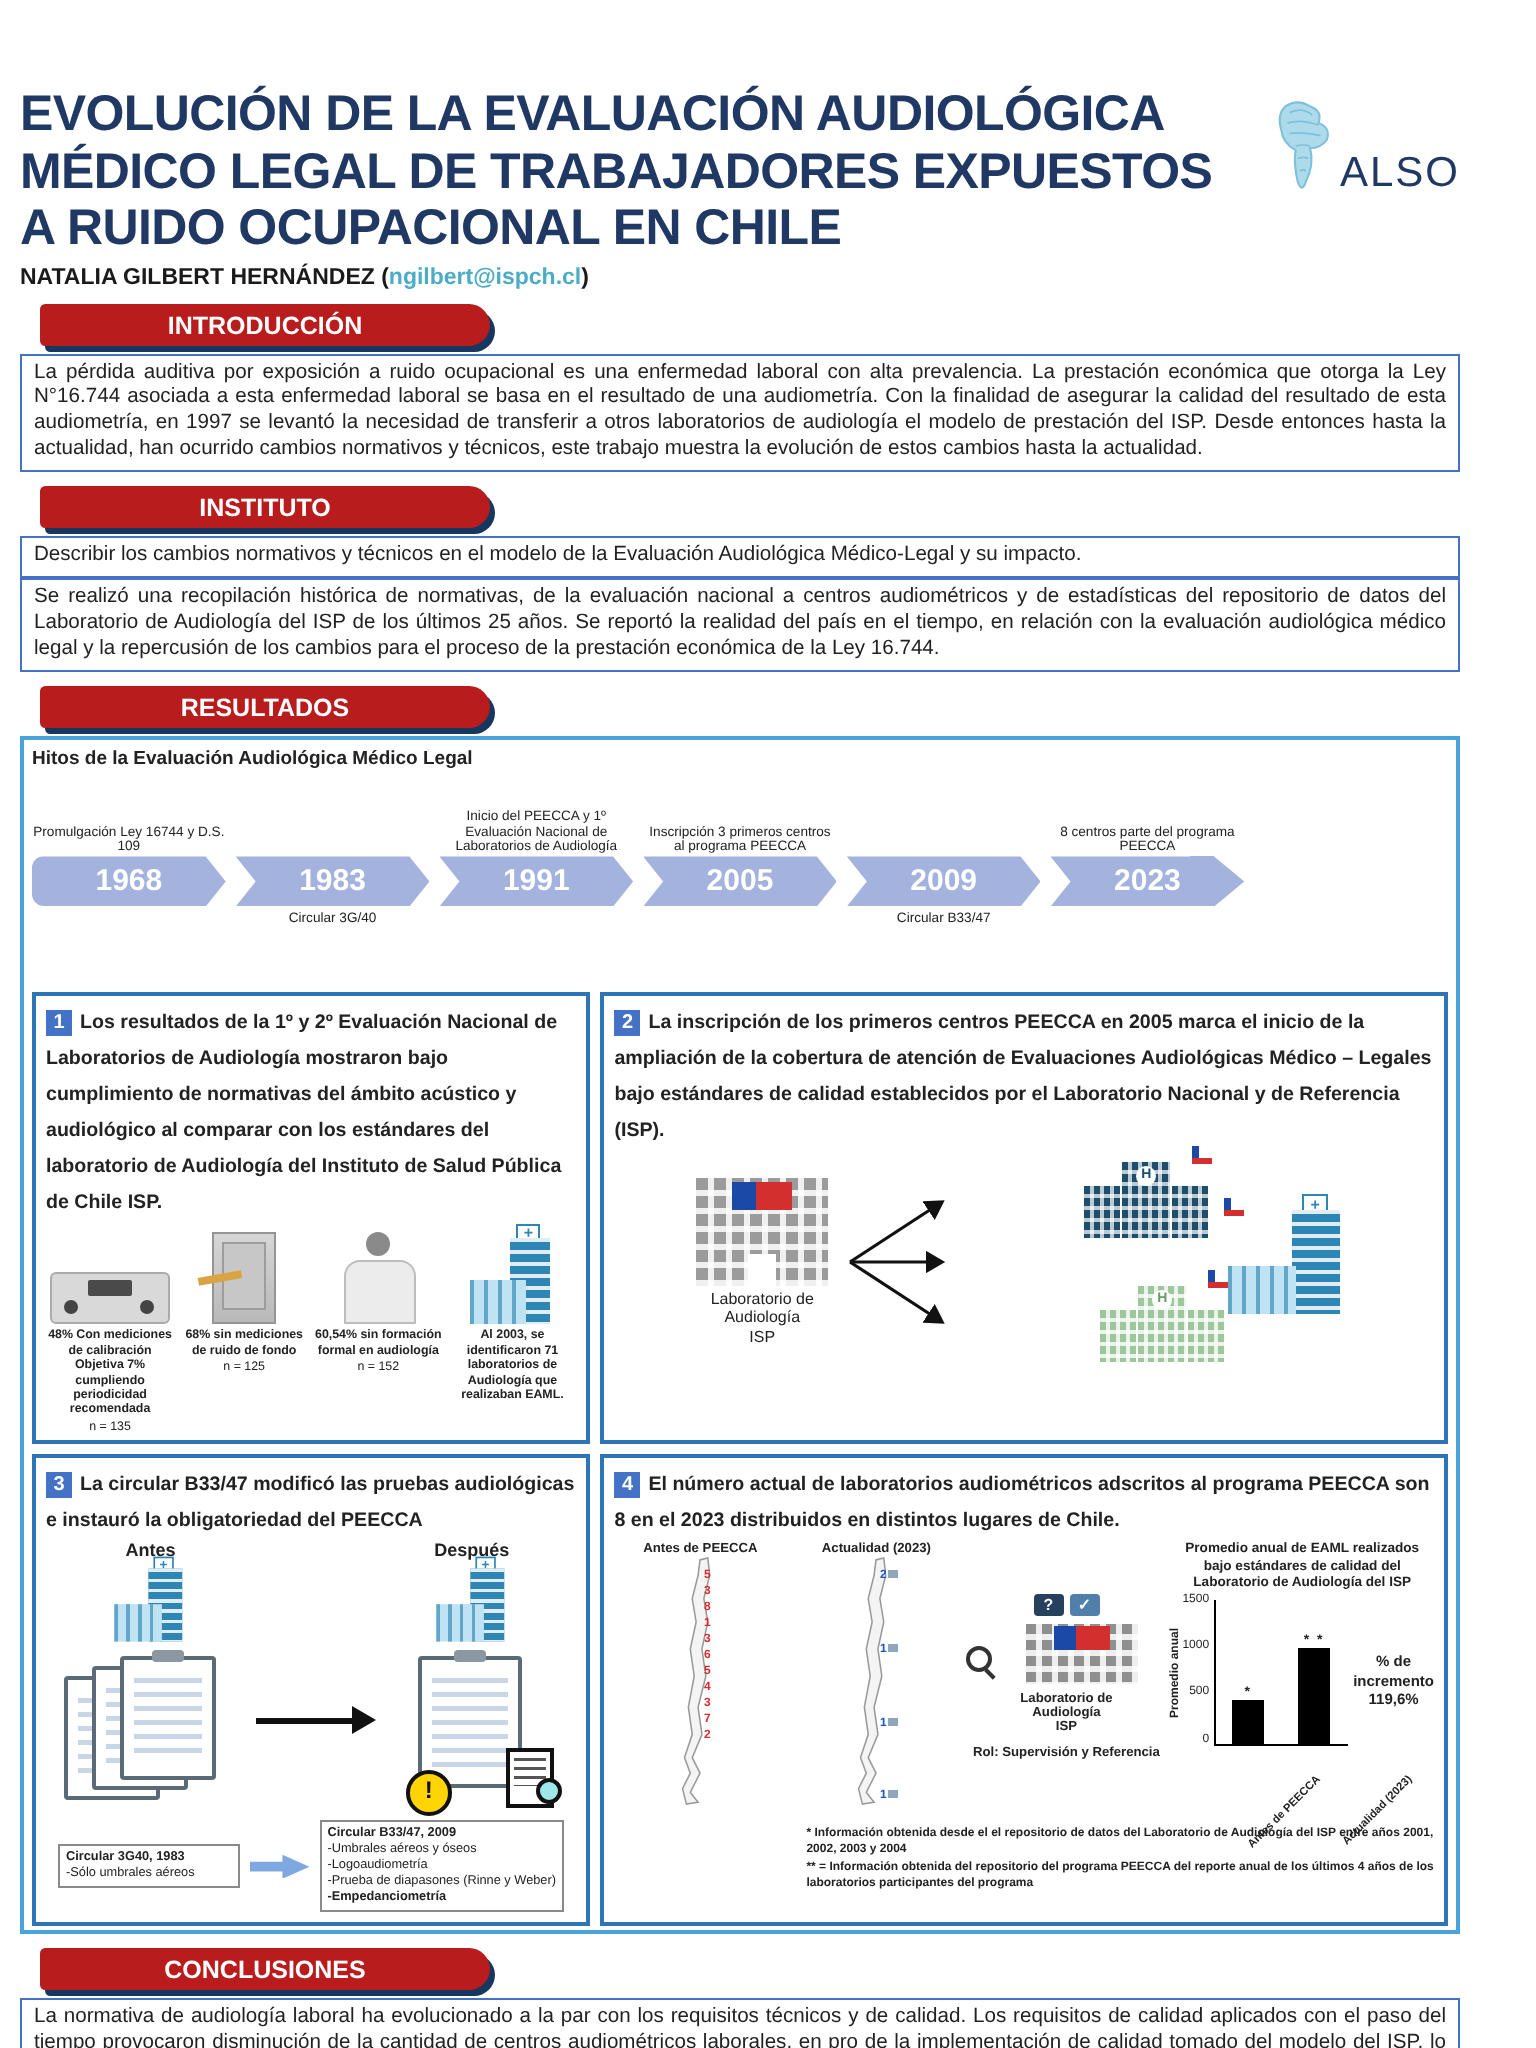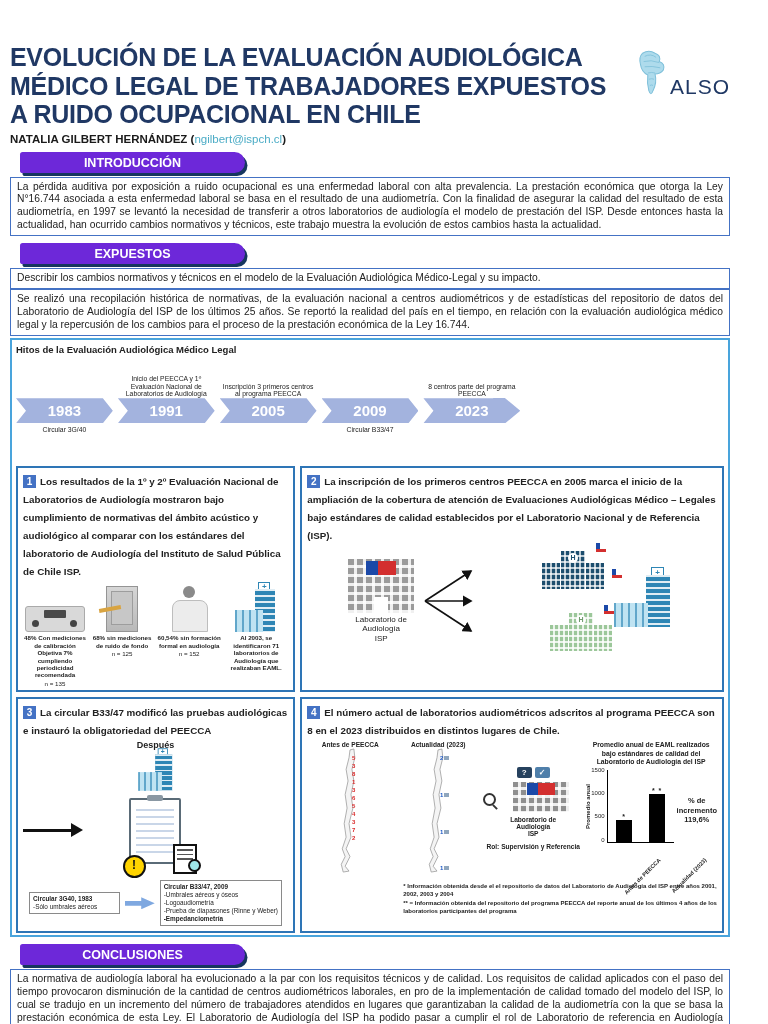--- a/index.html
+++ b/index.html
@@ -4,35 +4,35 @@
 <style>
   html,body{margin:0;padding:0;background:#fff;}
   body{width:768px;height:1024px;overflow:hidden;font-family:"Liberation Sans",sans-serif;color:#222;}
   .poster{box-sizing:border-box;width:744px;height:1024px;padding:6px 14px 4px 10px;margin-top:37px;}
 
   
   .header{display:flex;justify-content:space-between;align-items:flex-start;}
   .htext{max-width:615px;}
   h1{margin:0;font-size:25px;font-weight:bold;color:#203864;line-height:1.14;letter-spacing:-0.3px;}
   .author-line{margin-top:4px;font-size:11.5px;font-weight:bold;color:#1a1a1a;}
-  .email{color:#4bacc6;text-decoration:none;font-weight:normal;}
+  .email{color:#4bacc6;text-decoration:none;font-weight:bold;}
   .affil{font-size:11.5px;font-weight:bold;margin-top:1px;}
   .logos{width:132px;display:flex;flex-direction:column;align-items:flex-end;}
   .sochmet{border:1px solid #8a8a8a;background:#fff;padding:3px 5px 2px;width:66px;text-align:left;color:#1f3864;}
   .sochmet .row{display:flex;align-items:flex-start;gap:2px;font-weight:bold;font-size:16px;line-height:0.95;font-family:"Liberation Serif",serif;}
   .sq{width:6px;height:6px;display:inline-block;margin-top:2px;}
   .sq-blue{background:#2e4d8e;}
   .sq-red{background:#c0392b;margin-top:9px;margin-left:-6px;}
   .soch-cap{font-size:4px;color:#7a6f5f;line-height:1.1;margin-top:2px;}
   .also{display:flex;align-items:flex-end;margin-top:4px;text-align:center;}
   .also-map{width:42px;height:52px;}
   .also-label{font-size:21px;color:#1f3864;letter-spacing:1px;margin-left:-4px;}
 
   
-  .bar{background:#6d28d9;color:#fff;font-weight:bold;font-size:12.5px;width:225px;text-align:center;
+  .bar{background:#b91c1c;color:#fff;font-weight:bold;font-size:12.5px;width:225px;text-align:center;
        padding:4px 0 3px;border-radius:3px 12px 12px 3px;box-shadow:2.5px 3px 0 0 #16375f;
        margin:7px 0 4px 10px;}
   .tbox{border:1.6px solid #4472c4;padding:3px 6px;font-size:10.3px;text-align:justify;line-height:1.26;background:#fff;}
 
   
   .results-wrap{border:2px solid #49a4dc;margin-top:2px;padding:4px 4px 2px;background:#fff;}
   .tl-title{font-size:9.5px;font-weight:bold;}
   .tl-grid{display:grid;grid-template-columns:repeat(7,1fr);column-gap:5px;margin-top:1px;}
   .tl-col{text-align:center;position:relative;}
   .tl-above{height:42px;font-size:6.8px;line-height:1.15;display:flex;align-items:flex-end;justify-content:center;}
@@ -178,31 +178,39 @@
           <path d="M12 9 Q18 6 23 10 M11 14 Q18 12 26 15 M12 19 Q19 18 27 20 M15 25 Q19 24 22 25 M16 31 Q19 30 21 31 M17 37 Q19 36 20 37" stroke="#7fc0da" stroke-width="0.8" fill="none"></path>
         </svg>
         <span class="also-label">ALSO</span>
       </div>
     </div>
   </div>
 
   <div class="bar"><span>INTRODUCCIÓN</span></div>
   <div class="tbox">La pérdida auditiva por exposición a ruido ocupacional es una enfermedad laboral con alta prevalencia. La prestación económica que otorga la Ley N°16.744 asociada a esta enfermedad laboral se basa en el resultado de una audiometría. Con la finalidad de asegurar la calidad del resultado de esta audiometría, en 1997 se levantó la necesidad de transferir a otros laboratorios de audiología el modelo de prestación del ISP. Desde entonces hasta la actualidad, han ocurrido cambios normativos y técnicos, este trabajo muestra la evolución de estos cambios hasta la actualidad.</div>
 
-  <div class="bar"><span>EXPUESTOS</span></div>
+  <div class="bar"><span>INSTITUTO</span></div>
   <div class="tbox">Describir los cambios normativos y técnicos  en el modelo de la Evaluación Audiológica Médico-Legal y su impacto.</div>
 
   <div class="tbox">Se realizó una recopilación histórica de normativas, de la evaluación nacional a centros audiométricos y de estadísticas del repositorio de datos del Laboratorio de Audiología del ISP de los últimos 25 años. Se reportó la realidad del país en el tiempo, en relación con la evaluación audiológica médico legal y la repercusión de los cambios para el proceso de la prestación económica de la Ley 16.744.</div>
 
+  <div class="bar"><span>RESULTADOS</span></div>
 
   <div class="results-wrap">
 
     <div>
       <div class="tl-title">Hitos de la Evaluación Audiológica Médico Legal</div>
       <div class="tl-grid">
+        <div class="tl-col">
+          <div class="tl-above">Promulgación Ley 16744 y D.S. 109</div>
+          <div class="chev first">
+              <span>1968</span>
+            </div>
+          <div class="tl-below"></div>
+        </div>
         <div class="tl-col">
           <div class="tl-above"></div>
           <div class="chev">
               <span>1983</span>
             </div>
           <div class="tl-below">Circular 3G/40</div>
         </div>
         <div class="tl-col">
           <div class="tl-above">Inicio del PEECCA y 1º Evaluación Nacional de Laboratorios de Audiología</div>
           <div class="chev">
@@ -315,20 +323,35 @@
                 <span class="front"></span>
                 <span class="fl"></span>
               </div>
           </div>
         </div>
       </div>
 
       <div class="nbox">
         <div><span class="nbadge">3</span><span class="ntext">La circular B33/47 modificó las pruebas audiológicas e instauró la obligatoriedad del PEECCA</span></div>
         <div class="b3g">
+          <div class="b3cell">
+            <div class="b3h">Antes</div>
+            <div class="bldg-sm">
+                <div class="hospital">
+                  <span class="cross">+</span>
+                  <span class="tower"></span>
+                  <span class="front"></span>
+                </div>
+              </div>
+            <div class="clipstack">
+              <div class="clip c1"></div>
+                <div class="clip c2"></div>
+                <div class="clip c3"></div>
+            </div>
+          </div>
           <div class="bigarrow"></div>
           <div class="b3cell">
             <div class="b3h">Después</div>
             <div class="bldg-sm">
                 <div class="hospital">
                   <span class="cross">+</span>
                   <span class="tower"></span>
                   <span class="front"></span>
                 </div>
               </div>

